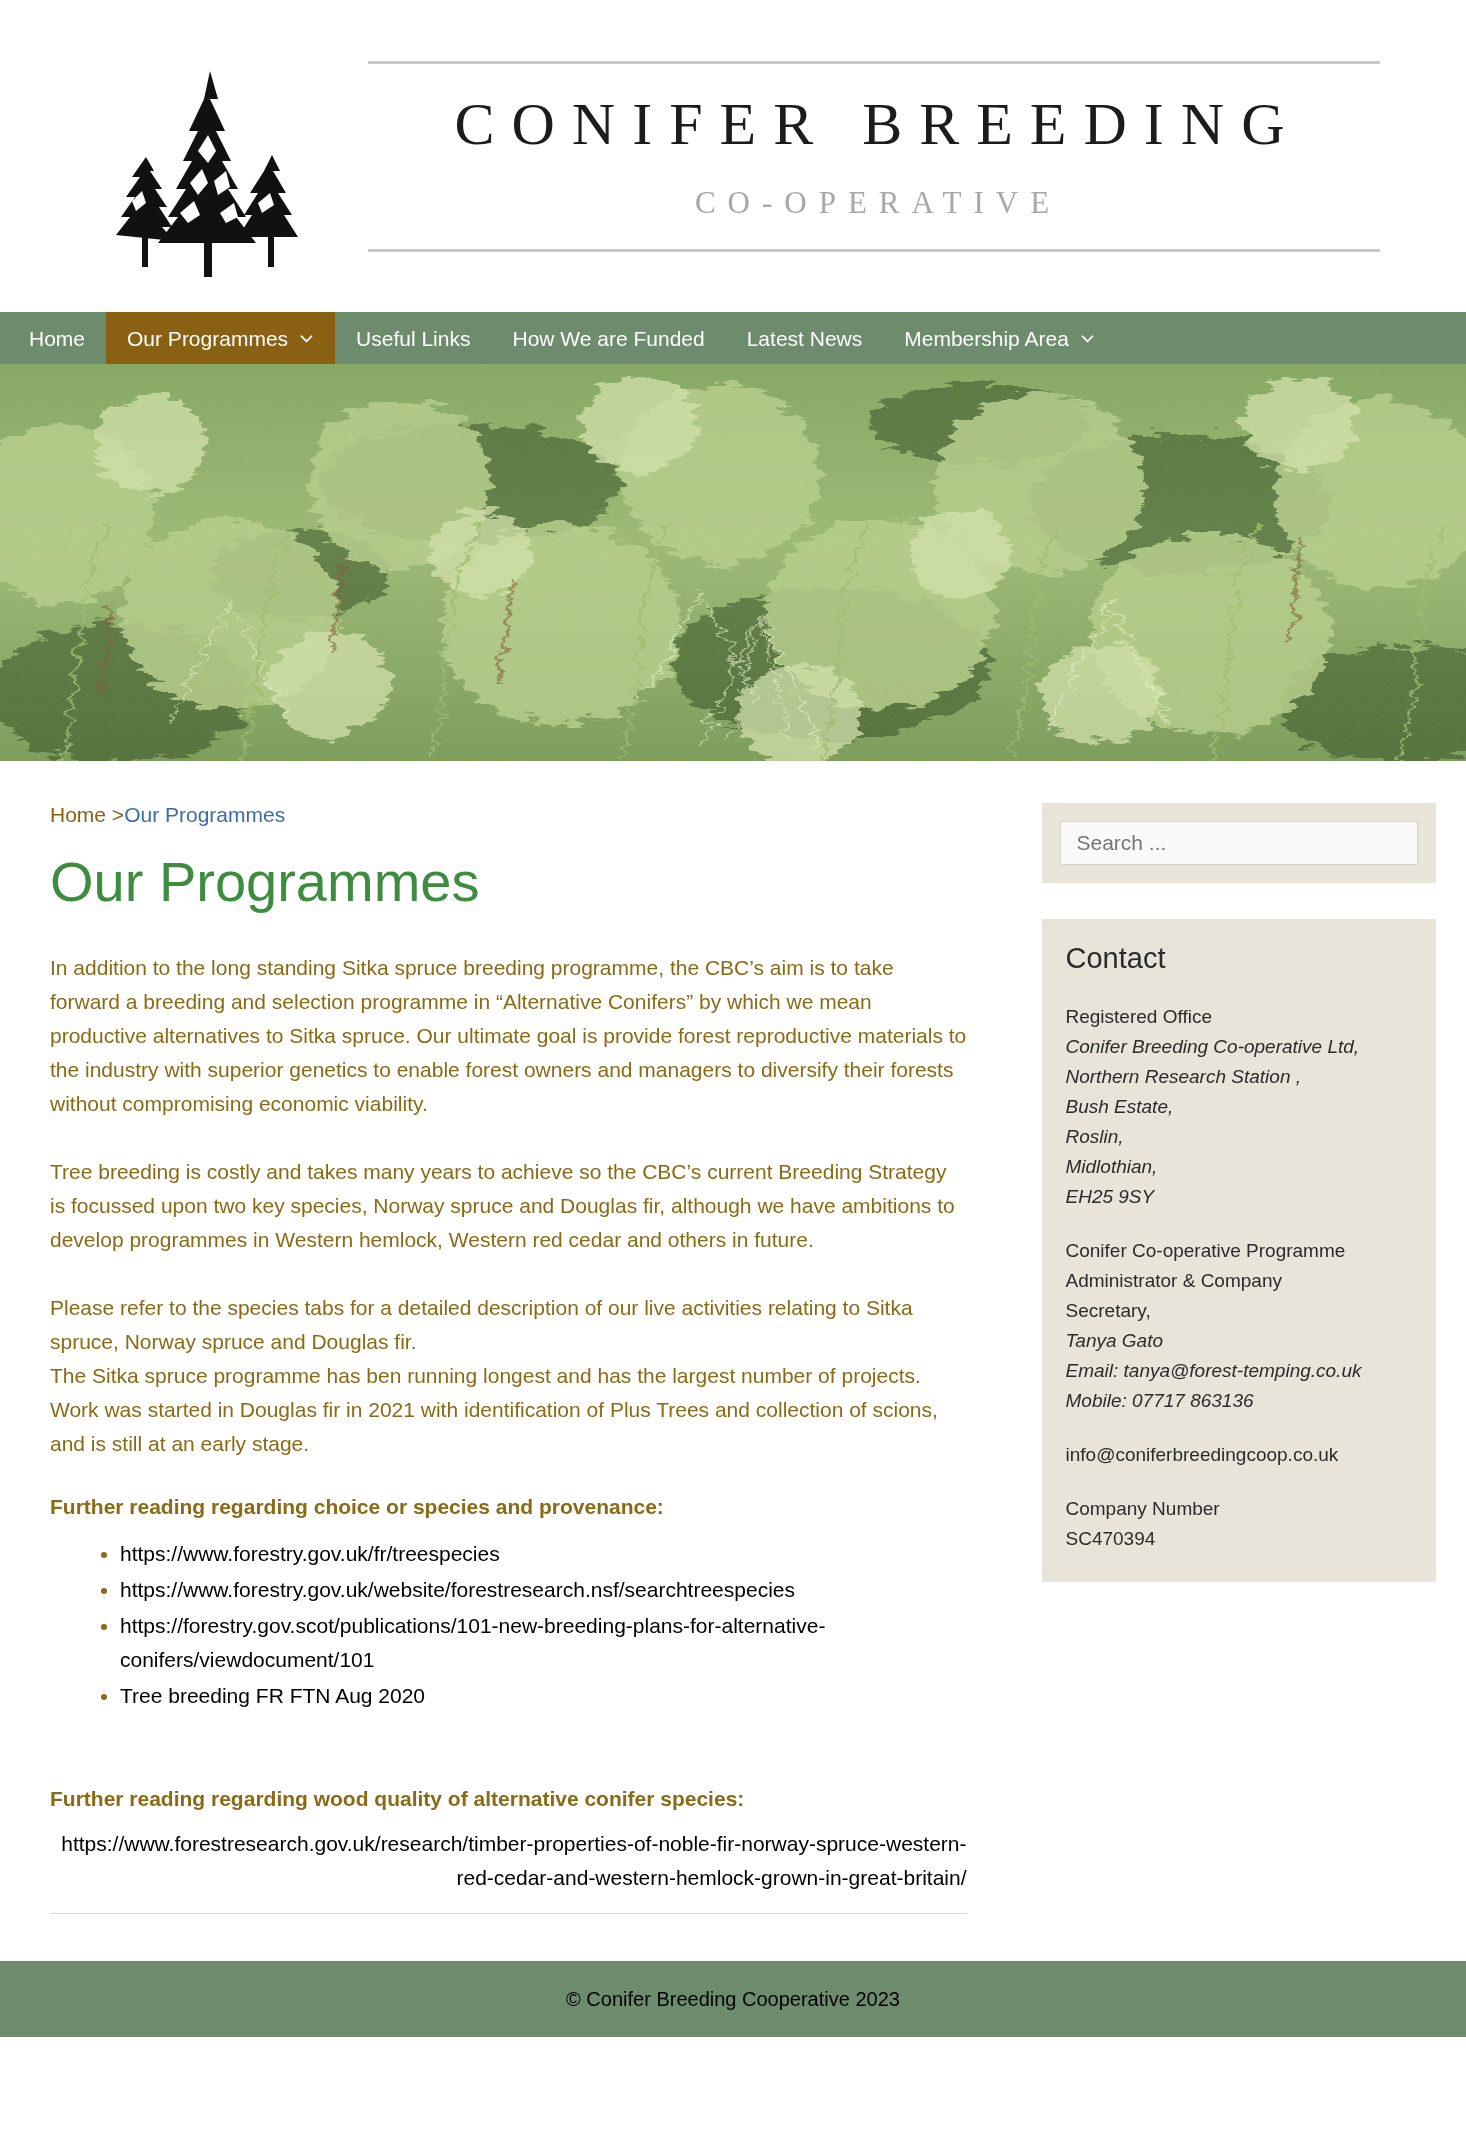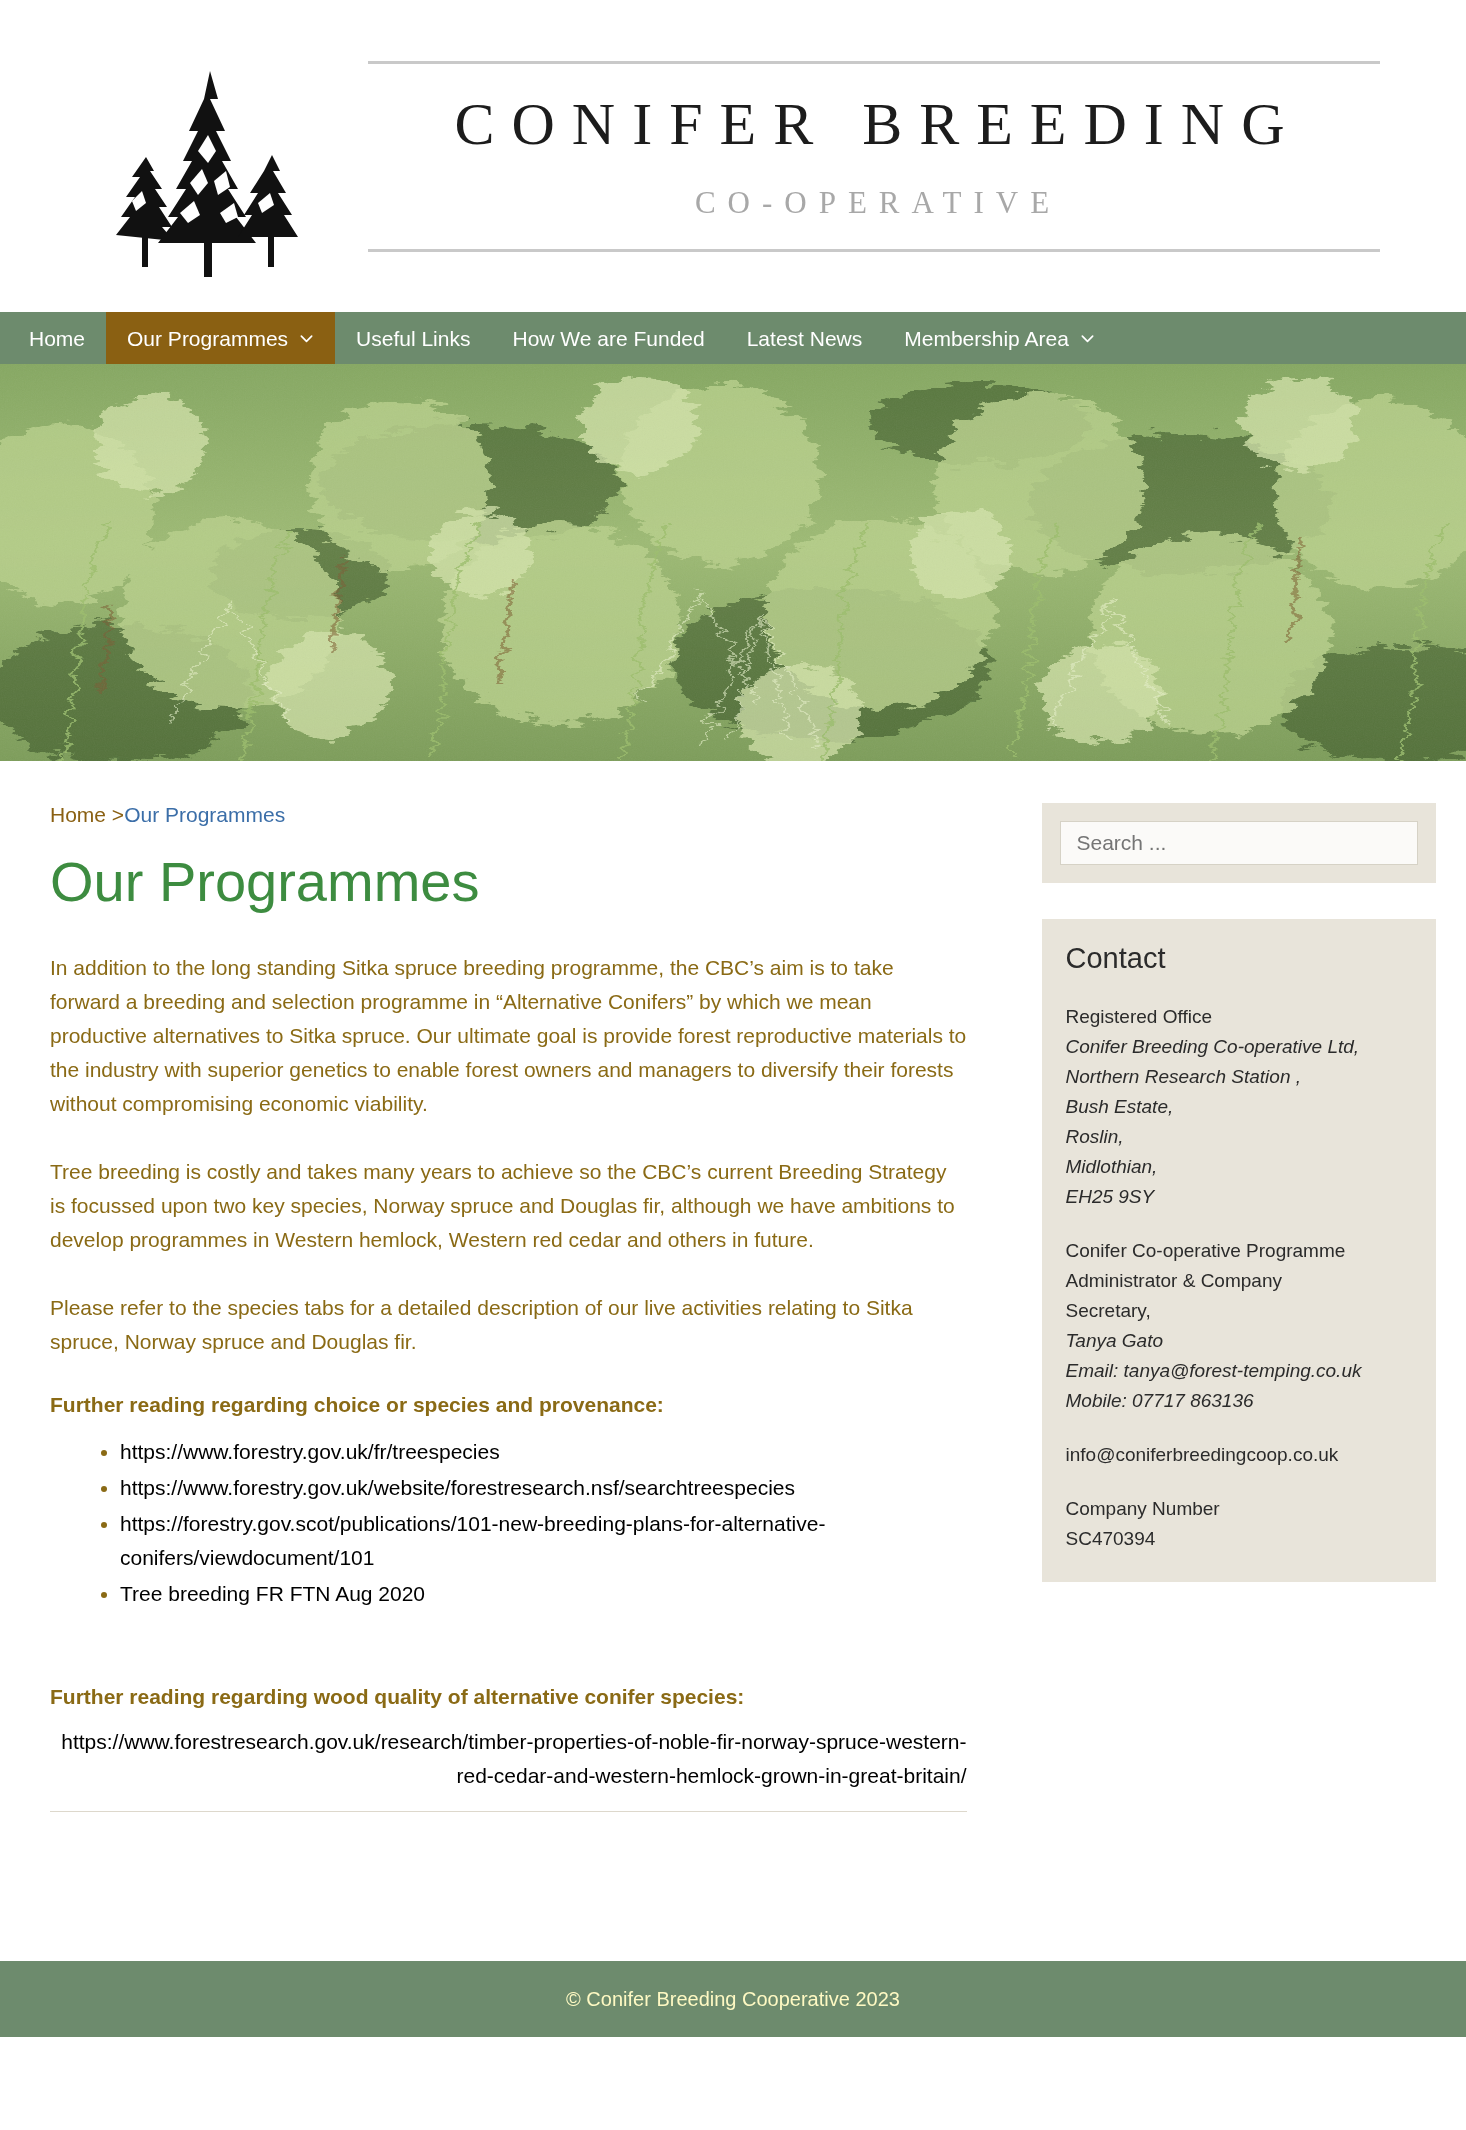--- a/index.html
+++ b/index.html
@@ -171,21 +171,21 @@
   .contact-block .ital { font-style: italic; }
   .contact-line { display: block; }
 
   
   .footer {
     background: #6d8b6d;
     height: 76px;
     display: flex;
     align-items: center;
     justify-content: center;
-    color: #fef9c3;
+    color: #000000;
     font-size: 20px;
   }
 </style>
 </head>
 <body>
 
 <div class="page">
 
   <div class="header">
     <div class="logo-wrap">
@@ -338,20 +338,21 @@
 
       <div class="breadcrumb">
         <span class="crumb-home">Home</span><span> &gt;</span><span class="crumb-link">Our Programmes</span>
       </div>
 
       <h1 class="page-title">Our Programmes</h1>
 
       <p class="body-p">In addition to the long standing Sitka spruce breeding programme,  the CBC’s aim is to take forward a breeding and selection programme in “Alternative Conifers” by which we mean productive alternatives to Sitka spruce. Our ultimate goal is provide forest reproductive materials to the industry with superior genetics to enable forest owners and managers to diversify their forests without compromising economic viability.</p>
       <p class="body-p">Tree breeding is costly and takes many years to achieve so the CBC’s current Breeding Strategy is focussed upon two key species, Norway spruce and Douglas fir, although we have ambitions to develop programmes in Western hemlock, Western red cedar and others in future.</p>
       <p class="body-p tight">Please refer to the species tabs for a detailed description of our live activities relating to Sitka spruce, Norway spruce and Douglas fir.</p>
+      <p class="body-p">The Sitka spruce programme has ben running longest and has the largest number of projects. Work was started in Douglas fir in 2021 with identification of Plus Trees and collection of scions, and is still at an early stage.</p>
 
       <p class="lead-heading">Further reading regarding choice or species and provenance:</p>
 
       <ul class="link-list">
         <li><a href="#">https://www.forestry.gov.uk/fr/treespecies</a></li>
         <li><a href="#">https://www.forestry.gov.uk/website/forestresearch.nsf/searchtreespecies</a></li>
         <li><a href="#">https://forestry.gov.scot/publications/101-new-breeding-plans-for-alternative-conifers/viewdocument/101</a></li>
         <li><a href="#">Tree breeding FR FTN Aug 2020</a></li>
       </ul>
 

